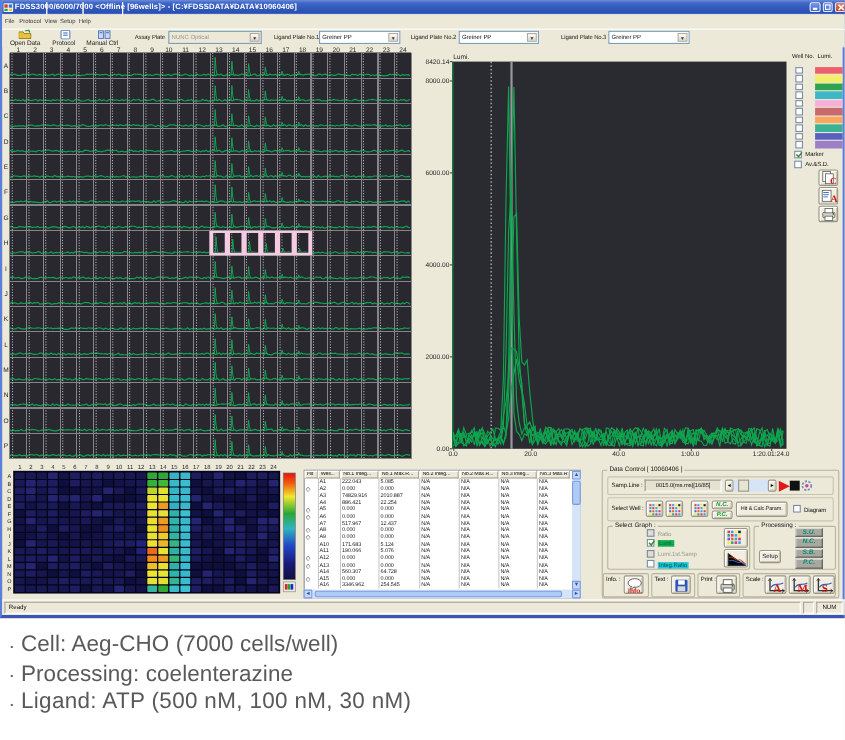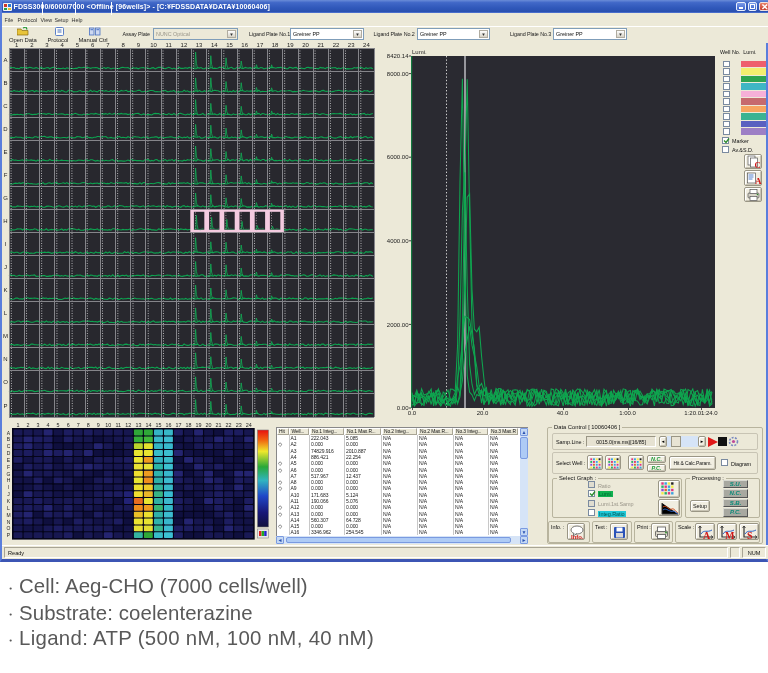--- a/index.html
+++ b/index.html
@@ -1205,14 +1205,14 @@
       </svg>
     </div>
     <div class="abs statusbar"></div>
     <div class="abs" style="left:2px;top:547px;width:724px;height:11px;border:1px solid;border-color:#a8a494 #fff #fff #a8a494;font-size:5.6px;color:#111;padding:1.5px 0 0 3px">Ready</div>
     <div class="abs" style="left:728px;top:547px;width:10px;height:11px;border:1px solid;border-color:#a8a494 #fff #fff #a8a494"></div>
     <div class="abs" style="left:740px;top:547px;width:24px;height:11px;border:1px solid;border-color:#a8a494 #fff #fff #a8a494;font-size:5.6px;color:#111;text-align:center;padding-top:1.5px">NUM</div>
   </div>
 <div class="abs bdot" style="left:4px;top:579.5px;font-size:13px">・</div>
 <div class="abs note" style="left:19px;top:575px;letter-spacing:0.1px">Cell: Aeg-CHO (7000 cells/well)</div>
 <div class="abs bdot" style="left:4px;top:606.0px;font-size:13px">・</div>
-<div class="abs note" style="left:19px;top:601.5px;letter-spacing:0.1px">Substrate: coelenterazine</div>
+<div class="abs note" style="left:19px;top:601.5px;letter-spacing:0.1px">Processing: coelenterazine</div>
 <div class="abs bdot" style="left:4px;top:631.5px;font-size:13px">・</div>
-<div class="abs note" style="left:19px;top:627px;letter-spacing:0.32px">Ligand: ATP (500 nM, 100 nM, 40 nM)</div>
+<div class="abs note" style="left:19px;top:627px;letter-spacing:0.32px">Ligand: ATP (500 nM, 100 nM, 30 nM)</div>
 </body></html>

